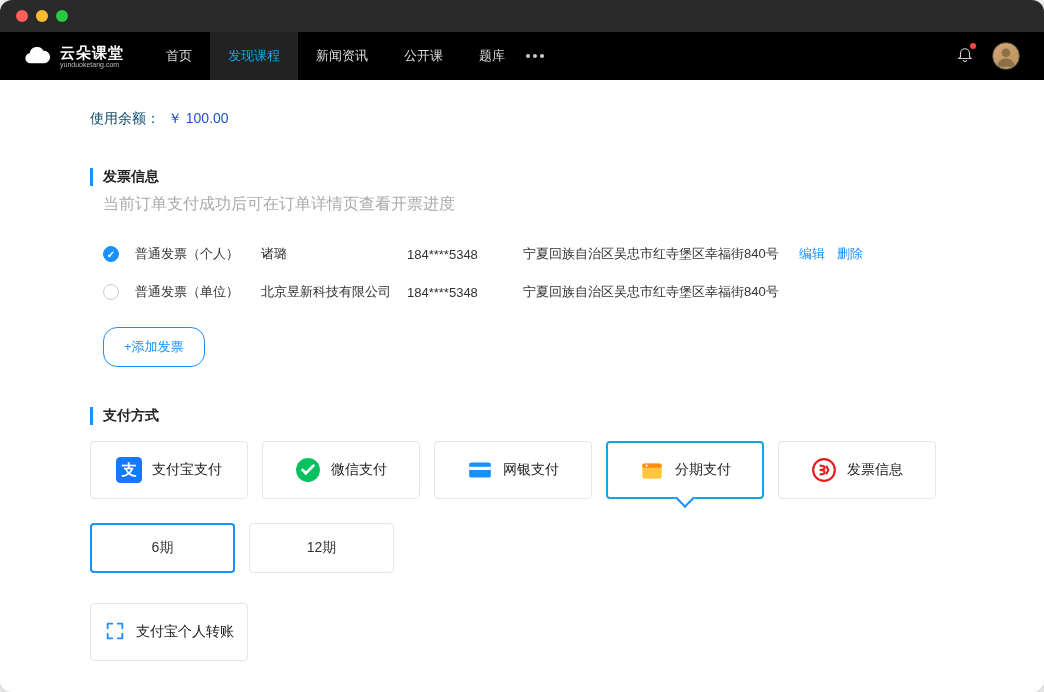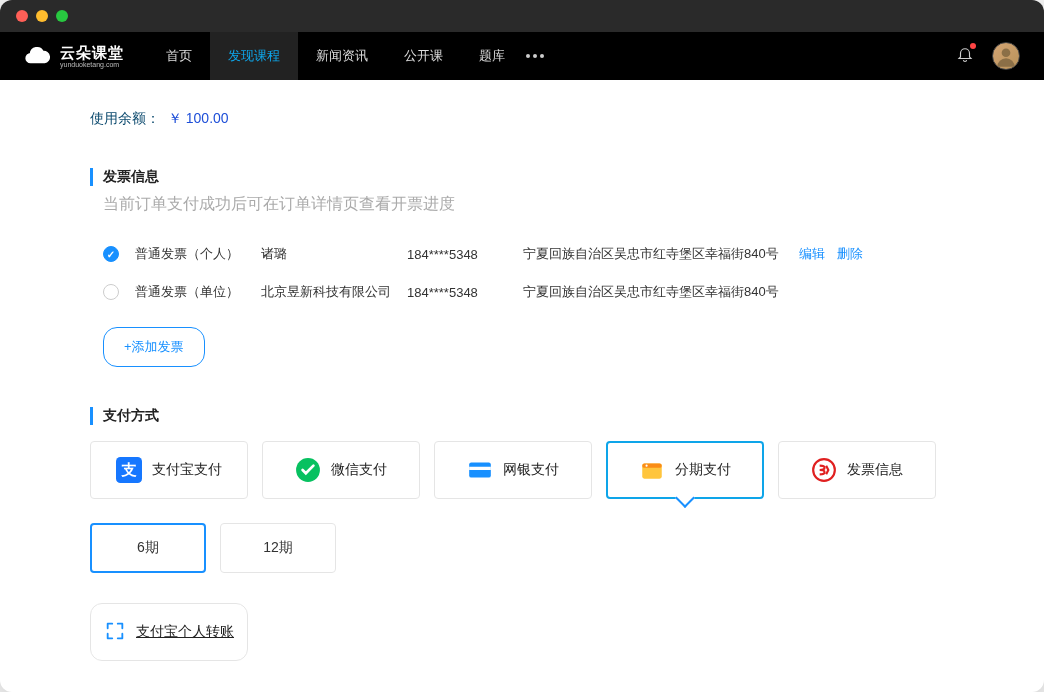--- a/index.html
+++ b/index.html
@@ -227,47 +227,46 @@
       align-items: center;
       justify-content: center;
     }
     .period-row, .transfer-row {
       display: flex;
       gap: 14px;
       margin-top: 16px;
       margin-bottom: 30px;
     }
     .period-card {
-      width: 116px;
+      width: 145px;
       height: 50px;
       border: 1px solid #e5e5e5;
       border-radius: 4px;
       display: flex;
       align-items: center;
       justify-content: center;
       font-size: 14px;
       color: #333;
       cursor: pointer;
     }
     .period-card.selected {
       border: 2px solid #1890ff;
     }
     .transfer-card {
       width: 158px;
       height: 58px;
       border: 1px solid #e5e5e5;
-      border-radius: 12px;
+      border-radius: 4px;
       display: flex;
       align-items: center;
       justify-content: center;
       gap: 10px;
       font-size: 14px;
       color: #222;
       cursor: pointer;
-      text-decoration: underline;
     }
   </style>
 </head>
 <body>
 
 <div class="window">
   <div class="titlebar">
     <div class="dot dot-red"></div>
     <div class="dot dot-yellow"></div>
     <div class="dot dot-green"></div>

